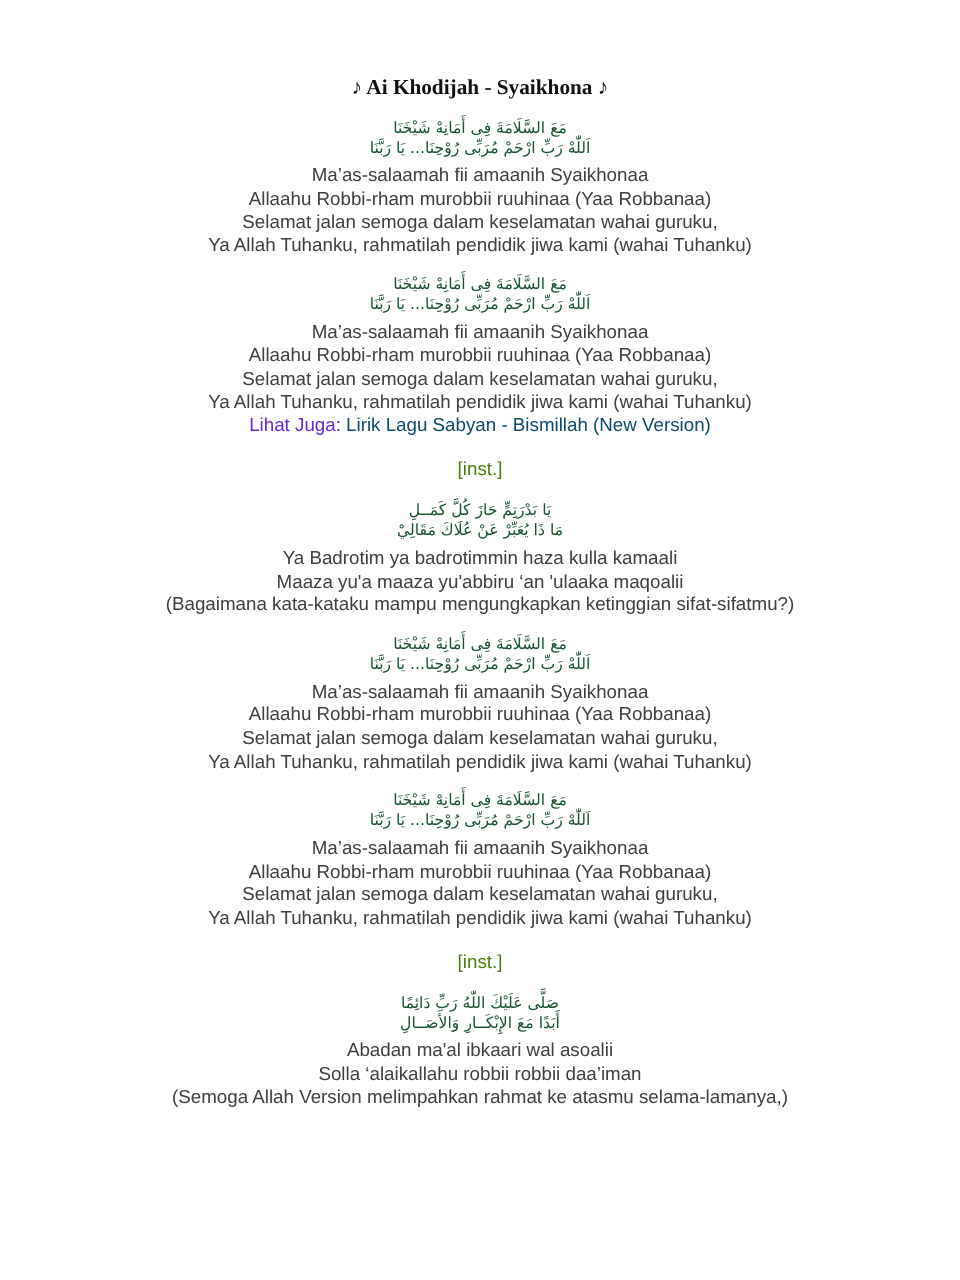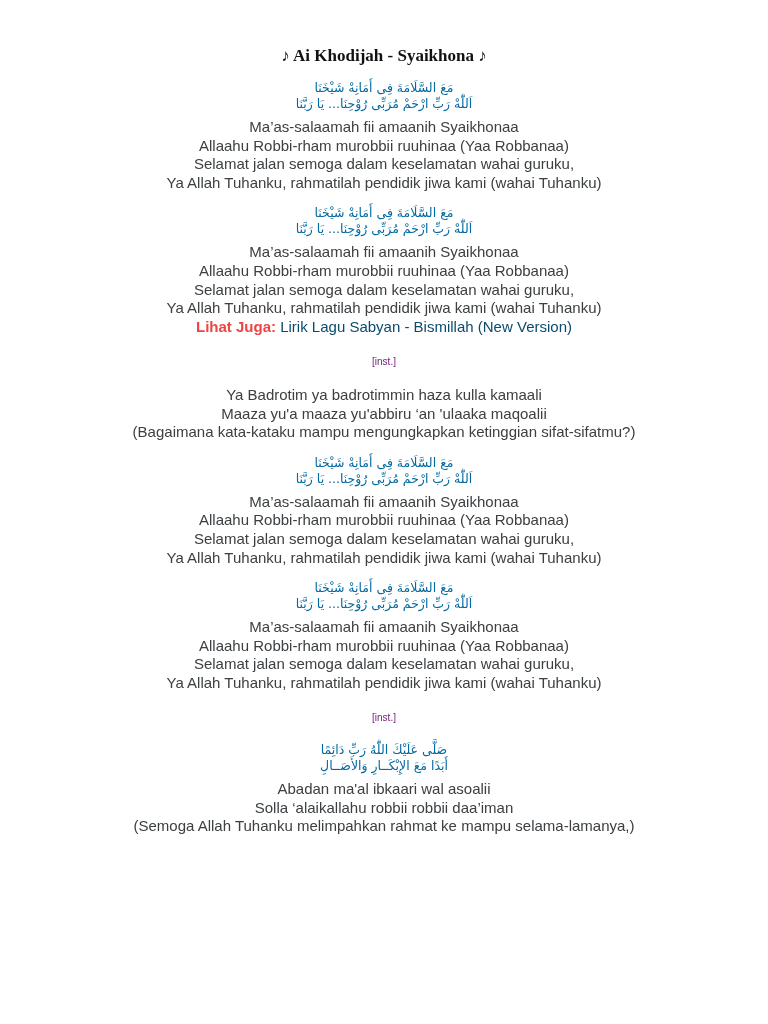--- a/index.html
+++ b/index.html
@@ -7,21 +7,21 @@
     padding: 0;
     background: #ffffff;
   }
   .page {
     position: relative;
     width: 768px;
     height: 992px;
     margin: 0 auto;
     background: #ffffff;
     box-sizing: border-box;
-    padding-top: 46px;
+    padding-top: 60px;
     text-align: center;
     font-family: "Liberation Sans", sans-serif;
     color: #3c4043;
     overflow: hidden;
   }
   .doc-title {
     font-family: "Liberation Serif", "DejaVu Serif", serif;
     font-weight: bold;
     font-size: 17px;
     line-height: 20px;
@@ -33,37 +33,36 @@
   }
   .arabic-block {
     margin-bottom: 6px;
   }
   .arabic-line {
     direction: rtl;
     unicode-bidi: embed;
     font-family: "DejaVu Sans", sans-serif;
     font-size: 12.5px;
     line-height: 16px;
-    color: #0369a1;
+    color: #14532d;
   }
   .latin-line {
     font-size: 15px;
     line-height: 18.6px;
     color: #3c4043;
     text-align: center;
   }
   .marker {
-    font-size: 10px;
+    font-size: 15px;
     line-height: 18.6px;
-    color: #701a75;
+    color: #4d7c0f;
     margin: 17px 0 14px 0;
   }
   .see-also-label {
-    color: #ef4444;
-    font-weight: bold;
+    color: #6d28d9;
   }
   .see-also-link {
     color: #0c4a6e;
     cursor: pointer;
     text-decoration: none;
   }
 </style>
 </head>
 <body>
 
@@ -86,20 +85,24 @@
           <div class="arabic-line">اَللّٰهْ رَبِّ ارْحَمْ مُرَبِّى رُوْحِنَا... يَا رَبَّنَا</div>
         </div>
         <div class="latin-line">Ma’as-salaamah fii amaanih Syaikhonaa</div>
         <div class="latin-line">Allaahu Robbi-rham murobbii ruuhinaa (Yaa Robbanaa)</div>
         <div class="latin-line">Selamat jalan semoga dalam keselamatan wahai guruku,</div>
         <div class="latin-line">Ya Allah Tuhanku, rahmatilah pendidik jiwa kami (wahai Tuhanku)</div>
         <div class="latin-line"><span class="see-also-label">Lihat Juga: </span><span class="see-also-link">Lirik Lagu Sabyan - Bismillah (New Version)</span></div>
       </div>
       <div class="marker">[inst.]</div>
       <div class="stanza">
+        <div class="arabic-block">
+          <div class="arabic-line">يَا بَدْرَتِمٍّ حَازَ كُلَّ كَمَــلِ</div>
+          <div class="arabic-line">مَا ذَا يُعَبِّرْ عَنْ عُلَاكَ مَقَالِيْ</div>
+        </div>
         <div class="latin-line">Ya Badrotim ya badrotimmin haza kulla kamaali</div>
         <div class="latin-line">Maaza yu'a maaza yu'abbiru ‘an 'ulaaka maqoalii</div>
         <div class="latin-line">(Bagaimana kata-kataku mampu mengungkapkan ketinggian sifat-sifatmu?)</div>
       </div>
       <div class="stanza">
         <div class="arabic-block">
           <div class="arabic-line">مَعَ السَّلَامَةَ فِى أَمَانِهْ شَيْخَنَا</div>
           <div class="arabic-line">اَللّٰهْ رَبِّ ارْحَمْ مُرَبِّى رُوْحِنَا... يَا رَبَّنَا</div>
         </div>
         <div class="latin-line">Ma’as-salaamah fii amaanih Syaikhonaa</div>
@@ -118,16 +121,16 @@
         <div class="latin-line">Ya Allah Tuhanku, rahmatilah pendidik jiwa kami (wahai Tuhanku)</div>
       </div>
       <div class="marker">[inst.]</div>
       <div class="stanza">
         <div class="arabic-block">
           <div class="arabic-line">صَلَّى عَلَيْكَ اللّٰهُ رَبِّ دَائِمًا</div>
           <div class="arabic-line">أَبَدًا مَعَ الإِبْكَــارِ وَالأَصَــالِ</div>
         </div>
         <div class="latin-line">Abadan ma'al ibkaari wal asoalii</div>
         <div class="latin-line">Solla ‘alaikallahu robbii robbii daa’iman</div>
-        <div class="latin-line">(Semoga Allah Tuhanku melimpahkan rahmat ke mampu selama-lamanya,)</div>
+        <div class="latin-line">(Semoga Allah Version melimpahkan rahmat ke atasmu selama-lamanya,)</div>
       </div>
     </div>
 </div>
 
 </body></html>

